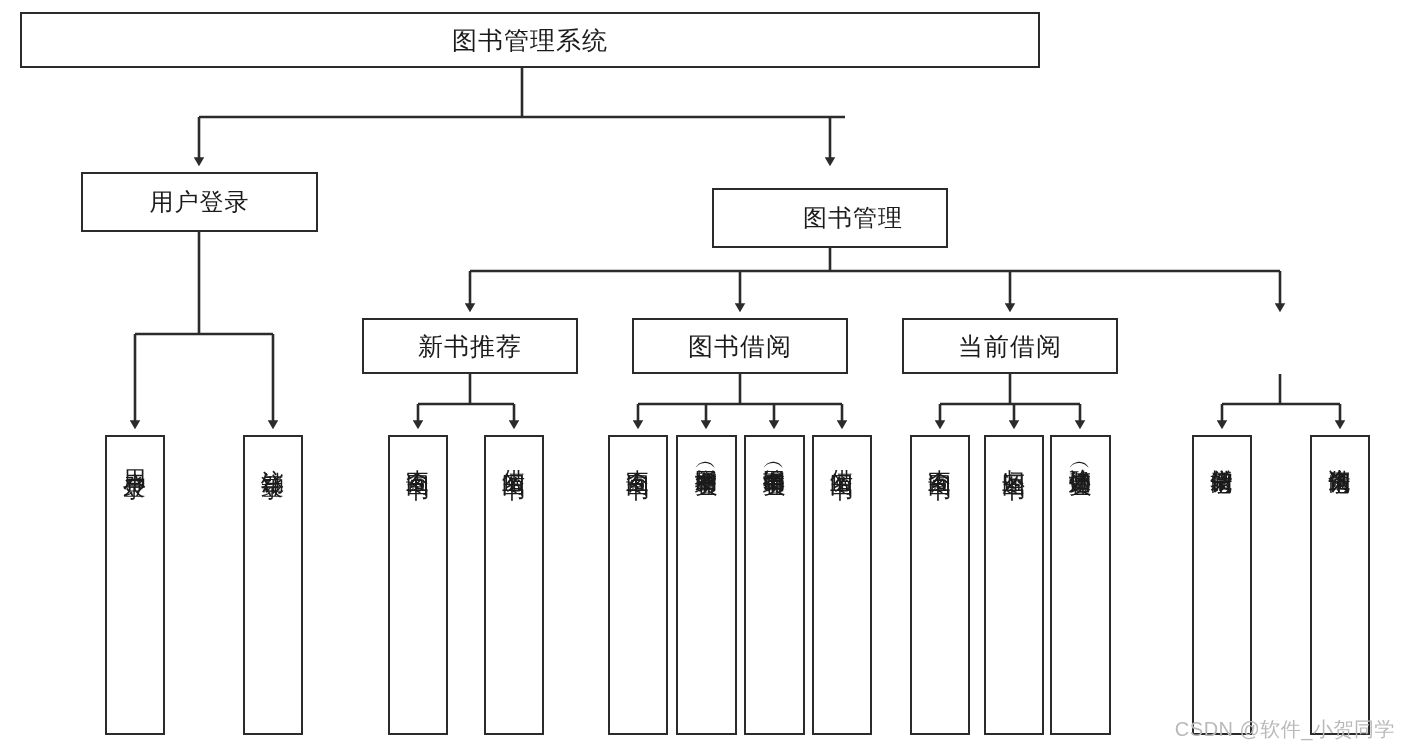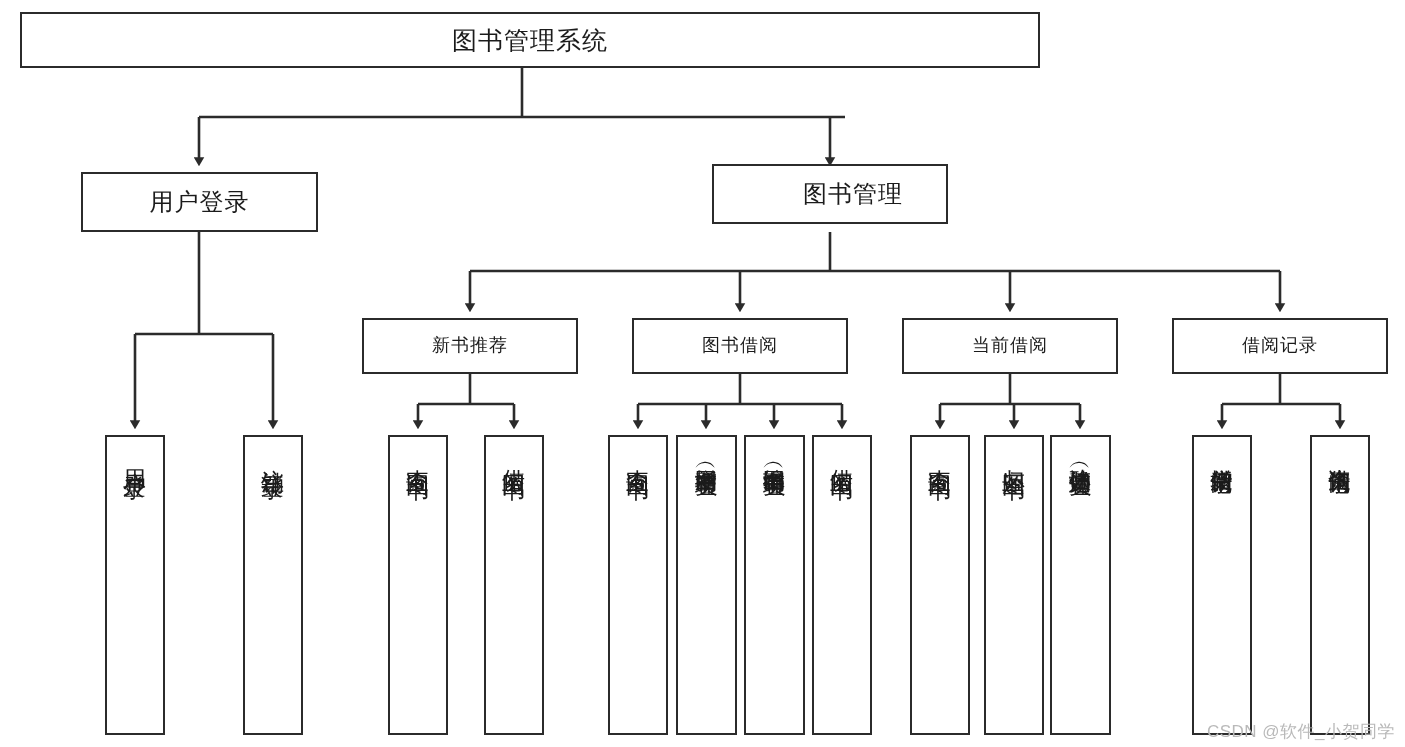--- a/index.html
+++ b/index.html
@@ -30,21 +30,21 @@
   .node-label{
     display:block;
     line-height:1.28;
     letter-spacing:1px;
     white-space:nowrap;
   }
 
   
   .node.level-0 .node-label{font-size:25px;}
   .node.level-1 .node-label{font-size:24px;}
-  .node.level-2 .node-label{font-size:18px;}
+  .node.level-2 .node-label{font-size:25px;}
 
   
   .node.leaf{
     align-items:flex-start;
     justify-content:center;
     padding-top:14px;
   }
   .node.leaf .node-label{
     writing-mode:vertical-rl;
     text-orientation:upright;
@@ -53,21 +53,21 @@
     line-height:1.05;
     white-space:pre;
     text-align:left;
   }
   .node.leaf.tall .node-label{font-size:22px;letter-spacing:1px;}
 
   
   #watermark{
     position:absolute;
     right:10px;bottom:4px;
-    font-size:17px;
+    font-size:20px;
     color:#b9b9b9;
     letter-spacing:.5px;
     user-select:none;
     white-space:nowrap;
   }
 </style>
 </head>
 <body style="background: rgb(255, 255, 255);">
 
 <div id="diagram-root">
@@ -123,35 +123,32 @@
     </g>
   </svg>
 
   <div class="node level-0" style="left: 20px; top: 12px; width: 1020px; height: 56px; border-color: rgb(43, 43, 43); color: rgb(27, 27, 27);">
     <span class="node-label">图书管理系统</span>
   </div>
 
   <div class="node level-1" style="left: 81px; top: 172px; width: 237px; height: 60px; border-color: rgb(43, 43, 43); color: rgb(27, 27, 27);">
     <span class="node-label">用户登录</span>
   </div>
-  <div class="node level-1" style="left: 712px; top: 164px; width: 236px; height: 60px; border-color: rgb(43, 43, 43); color: rgb(27, 27, 27); padding-left: 46px;">
+  <div class="node level-1" style="left: 712px; top: 188px; width: 236px; height: 60px; border-color: rgb(43, 43, 43); color: rgb(27, 27, 27); padding-left: 46px;">
     <span class="node-label">图书管理</span>
   </div>
 
   <div class="node level-2" style="left: 362px; top: 318px; width: 216px; height: 56px; border-color: rgb(43, 43, 43); color: rgb(27, 27, 27);">
     <span class="node-label">新书推荐</span>
   </div>
   <div class="node level-2" style="left: 902px; top: 318px; width: 216px; height: 56px; border-color: rgb(43, 43, 43); color: rgb(27, 27, 27);">
     <span class="node-label">当前借阅</span>
   </div>
   <div class="node level-2" style="left: 632px; top: 318px; width: 216px; height: 56px; border-color: rgb(43, 43, 43); color: rgb(27, 27, 27);">
     <span class="node-label">图书借阅</span>
-  </div>
-  <div class="node level-2" style="left: 1172px; top: 318px; width: 216px; height: 56px; border-color: rgb(43, 43, 43); color: rgb(27, 27, 27);">
-    <span class="node-label">借阅记录</span>
   </div>
 
   <div class="node leaf" style="left: 105px; top: 435px; width: 60px; height: 300px; border-color: rgb(43, 43, 43); color: rgb(27, 27, 27);">
     <span class="node-label">用户登录</span>
   </div>
   <div class="node leaf" style="left: 243px; top: 435px; width: 60px; height: 300px; border-color: rgb(43, 43, 43); color: rgb(27, 27, 27);">
     <span class="node-label">注销登录</span>
   </div>
   <div class="node leaf" style="left: 388px; top: 435px; width: 60px; height: 300px; border-color: rgb(43, 43, 43); color: rgb(27, 27, 27);">
     <span class="node-label">查询图书</span>

